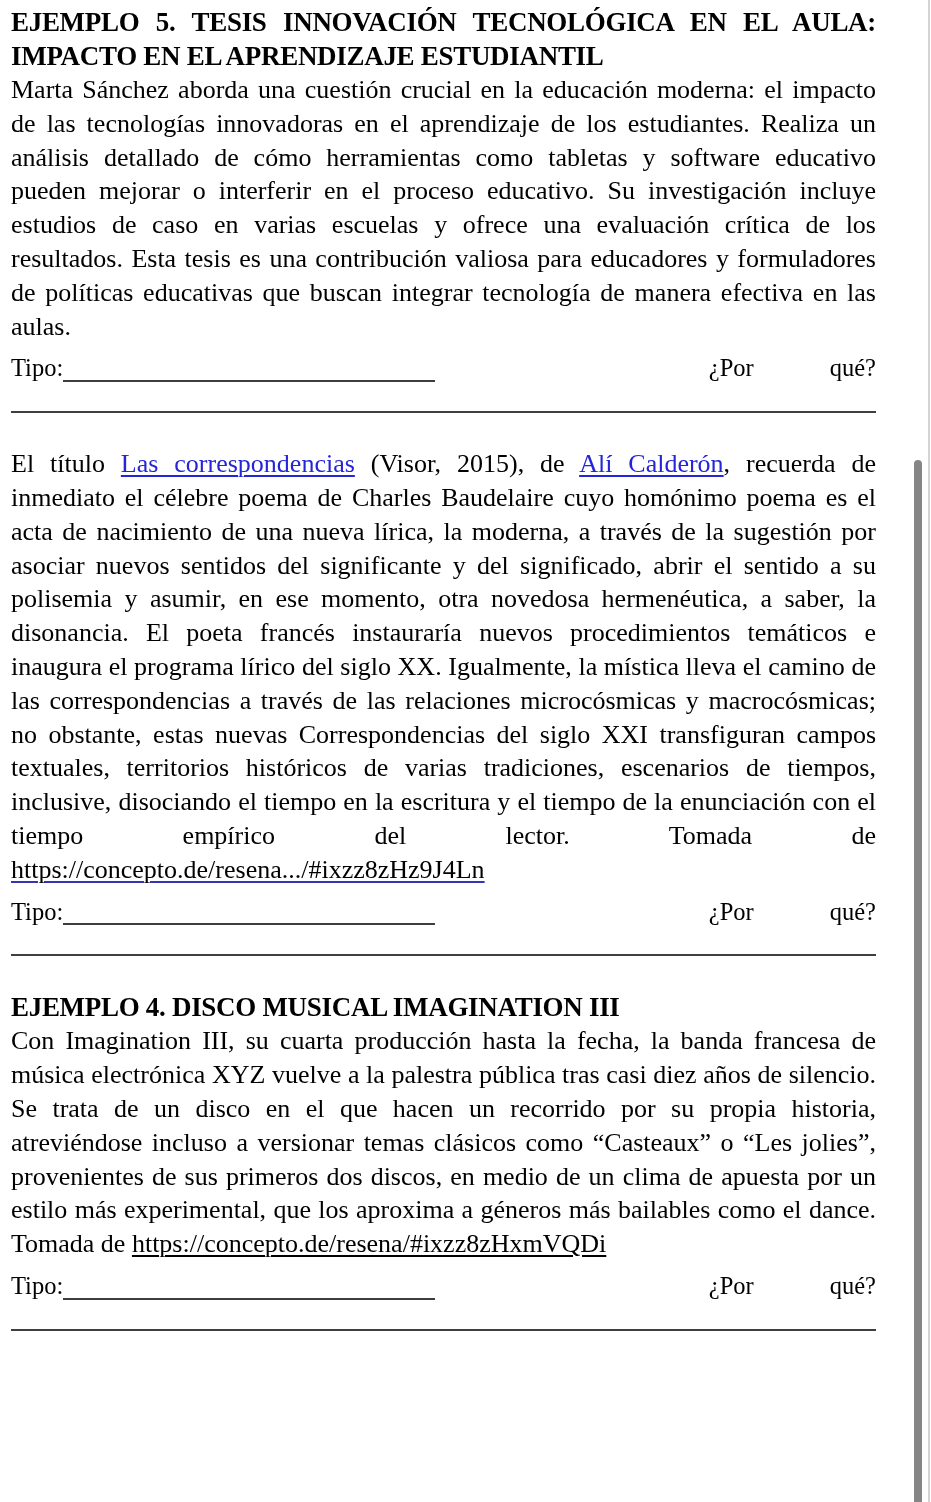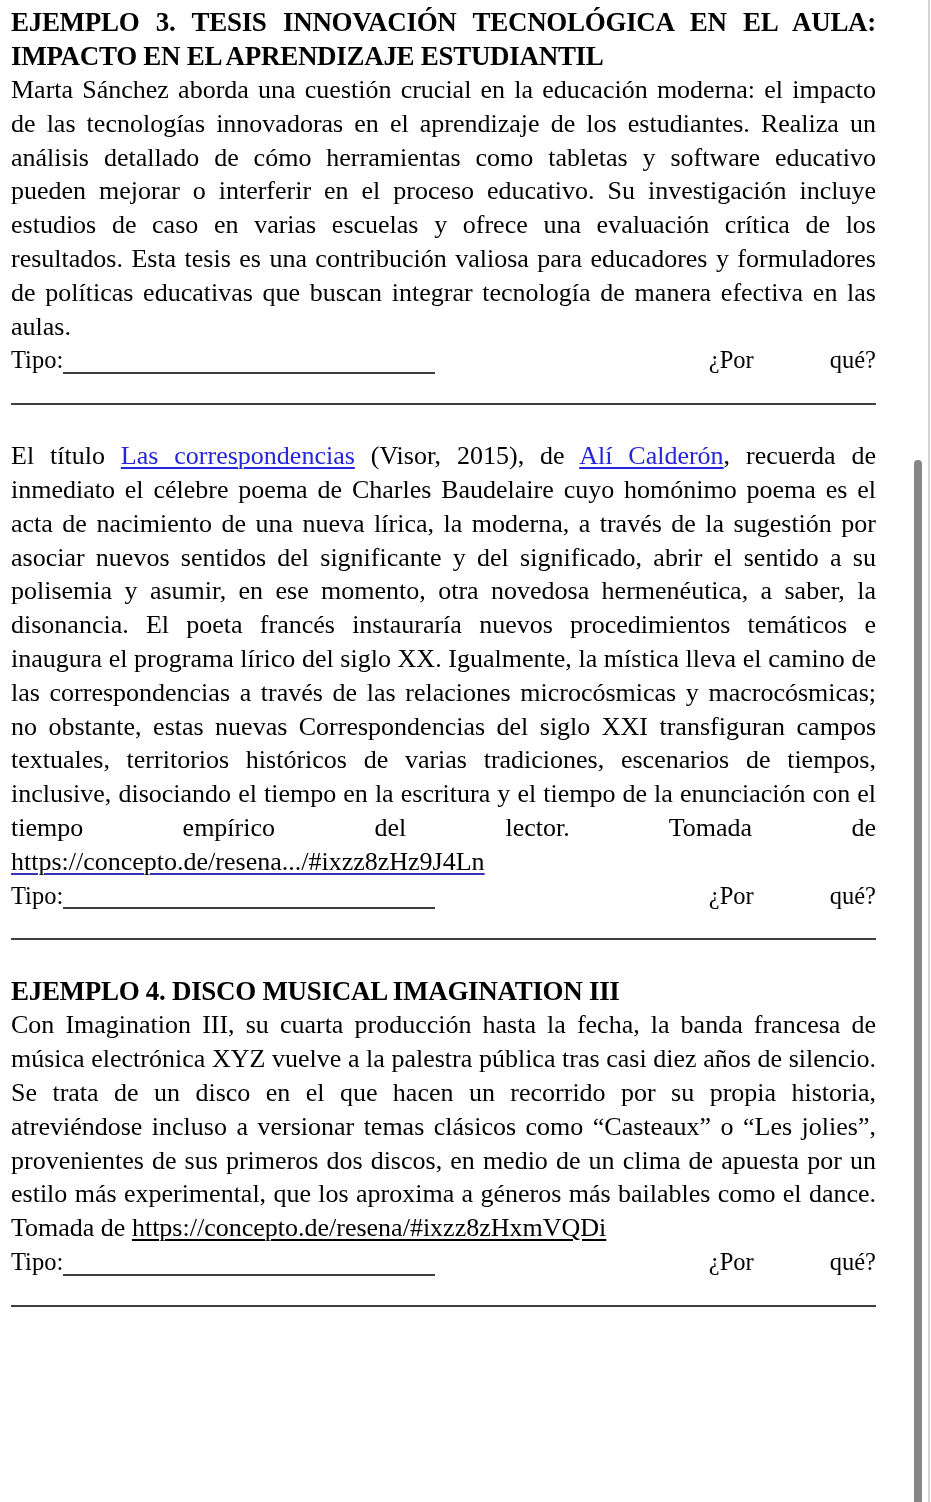--- a/index.html
+++ b/index.html
@@ -63,20 +63,21 @@
     text-decoration-color:var(--text);
     text-decoration-thickness:2px;
     text-underline-offset:3px;
   }
   .tipo-row{
     display:flex;
     align-items:baseline;
     font-size:24.5px;
     line-height:33.8px;
     height:33.8px;
+    margin-top:8px;
   }
   .tipo-blank{
     display:inline-block;
     width:372px;
     border-bottom:2px solid var(--rule);
     align-self:flex-end;
     margin-bottom:3px;
   }
   .pq-group{
     margin-left:auto;
@@ -101,21 +102,21 @@
     background:var(--scrollbar-thumb);
     border-radius:4px 4px 0 0;
   }
 </style>
 </head>
 <body>
 
 <div class="page">
 
   <section>
-    <h2 class="heading">EJEMPLO 3. TESIS INNOVACIÓN TECNOLÓGICA EN EL AULA: IMPACTO EN EL APRENDIZAJE ESTUDIANTIL</h2>
+    <h2 class="heading">EJEMPLO 5. TESIS INNOVACIÓN TECNOLÓGICA EN EL AULA: IMPACTO EN EL APRENDIZAJE ESTUDIANTIL</h2>
     <p class="body-text">Marta Sánchez aborda una cuestión crucial en la educación moderna: el impacto de las tecnologías innovadoras en el aprendizaje de los estudiantes. Realiza un análisis detallado de cómo herramientas como tabletas y software educativo pueden mejorar o interferir en el proceso educativo. Su investigación incluye estudios de caso en varias escuelas y ofrece una evaluación crítica de los resultados. Esta tesis es una contribución valiosa para educadores y formuladores de políticas educativas que buscan integrar tecnología de manera efectiva en las aulas.</p>
     <div class="tipo-row">
         <span>Tipo:</span>
         <span class="tipo-blank"></span>
         <span class="pq-group">
           <span>¿Por</span>
           <span>qué?</span>
         </span>
       </div>
     <hr class="answer-line">

